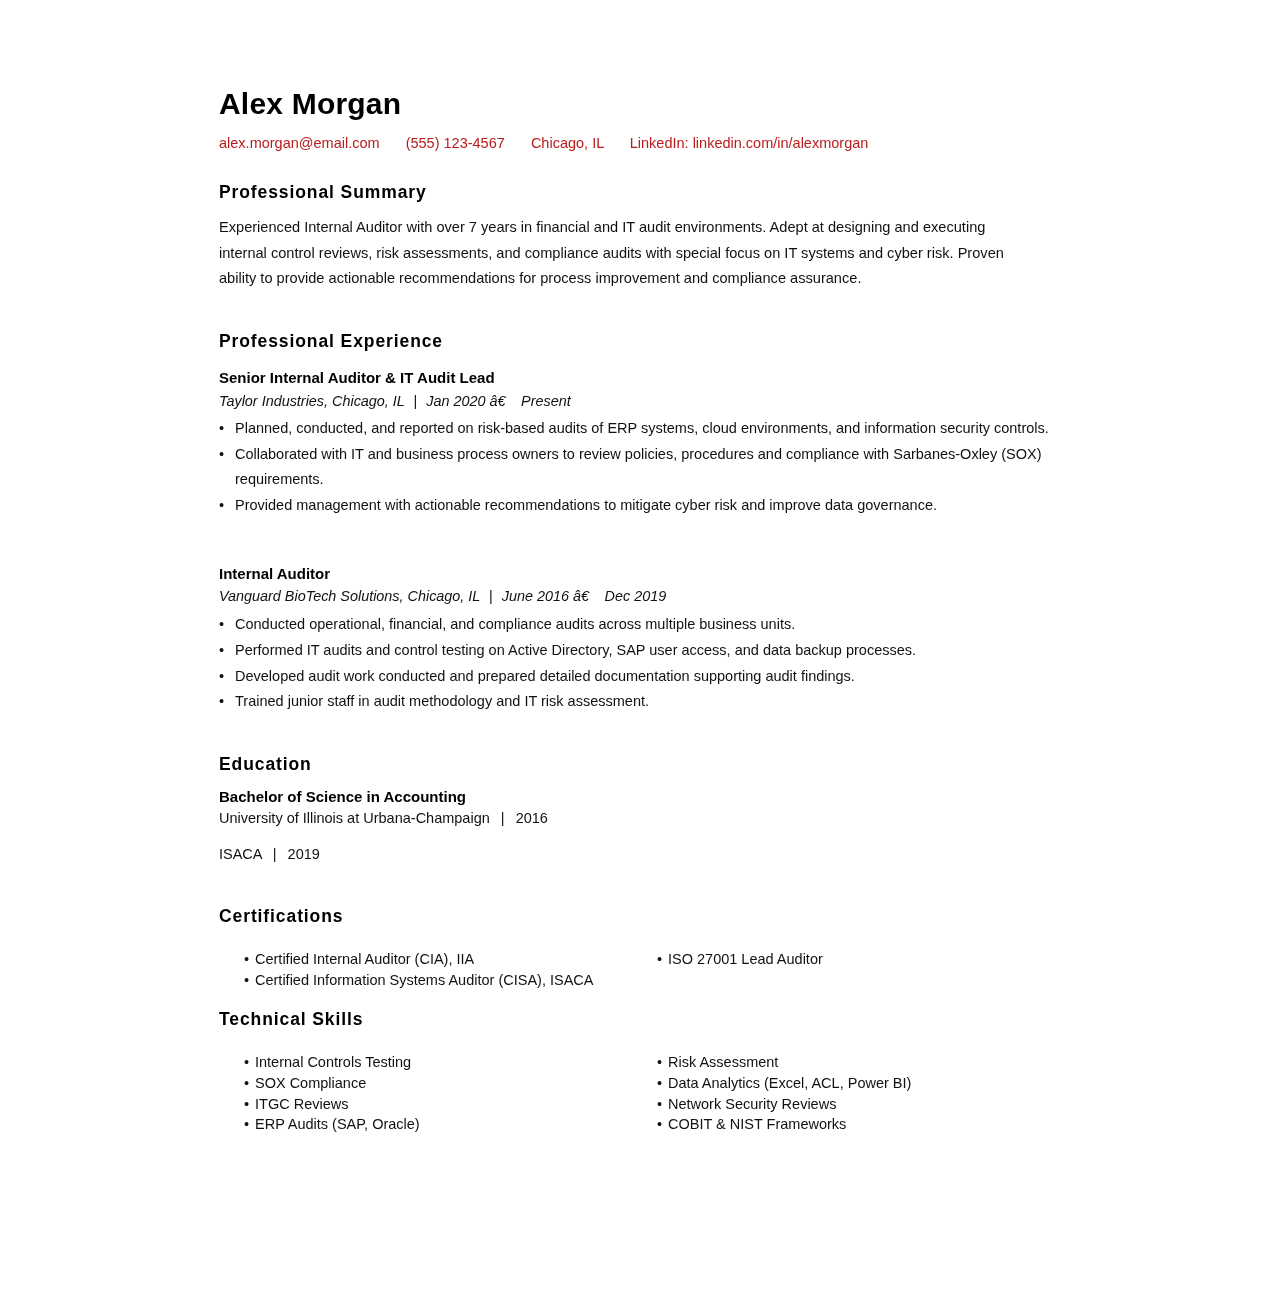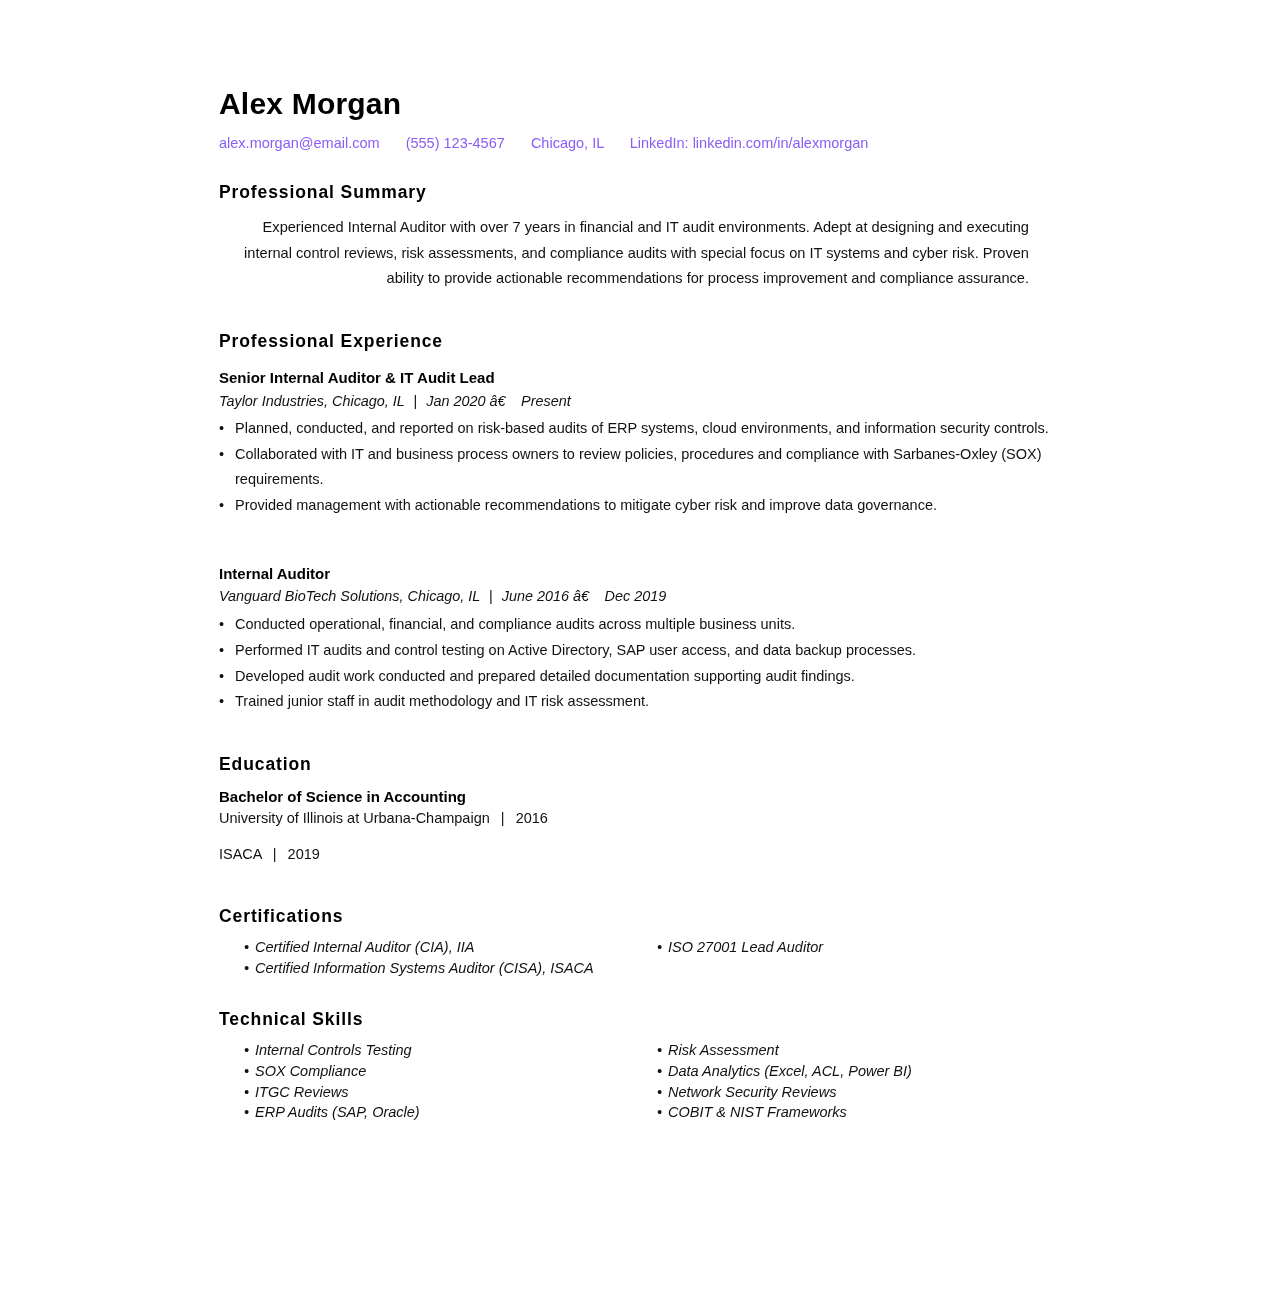--- a/index.html
+++ b/index.html
@@ -31,21 +31,21 @@
     letter-spacing: 0.2px;
     margin: 0 0 14px 0;
     line-height: 1.05;
     color: #000;
   }
   .contact {
     font-size: 14.5px;
     line-height: 1.3;
     margin: 0 0 30px 0;
     white-space: nowrap;
-    color: #8b5cf6;
+    color: #b91c1c;
   }
   .contact .sep {
     display: inline-block;
     width: 18px;
   }
 
   
   .section {
     margin: 0 0 6px 0;
   }
@@ -55,21 +55,20 @@
     letter-spacing: 0.9px;
     margin: 0 0 12px 0;
     color: #000;
   }
   .summary-text {
     font-size: 14.6px;
     line-height: 1.73;
     margin: 0;
     color: #111;
     max-width: 810px;
-    text-align: right;
   }
 
   .gap-lg { height: 34px; }
   .gap-md { height: 26px; }
   .gap-sm { height: 16px; }
 
   
   .job {
     margin: 16px 0 4px 0;
   }
@@ -136,22 +135,21 @@
     padding: 0 7px;
   }
 
   
   .two-col {
     position: relative;
     display: block;
   }
   .two-col .col {
     position: absolute;
-    top: 0;
-    font-style: italic;
+    top: 12px;
   }
   .two-col .col-left  { left: 0px; }
   .two-col .col-right { left: 413px; }
   ul.plain-list {
     margin: 0;
     padding: 0 0 0 25px;
     list-style: none;
   }
   ul.plain-list > li {
     position: relative;

